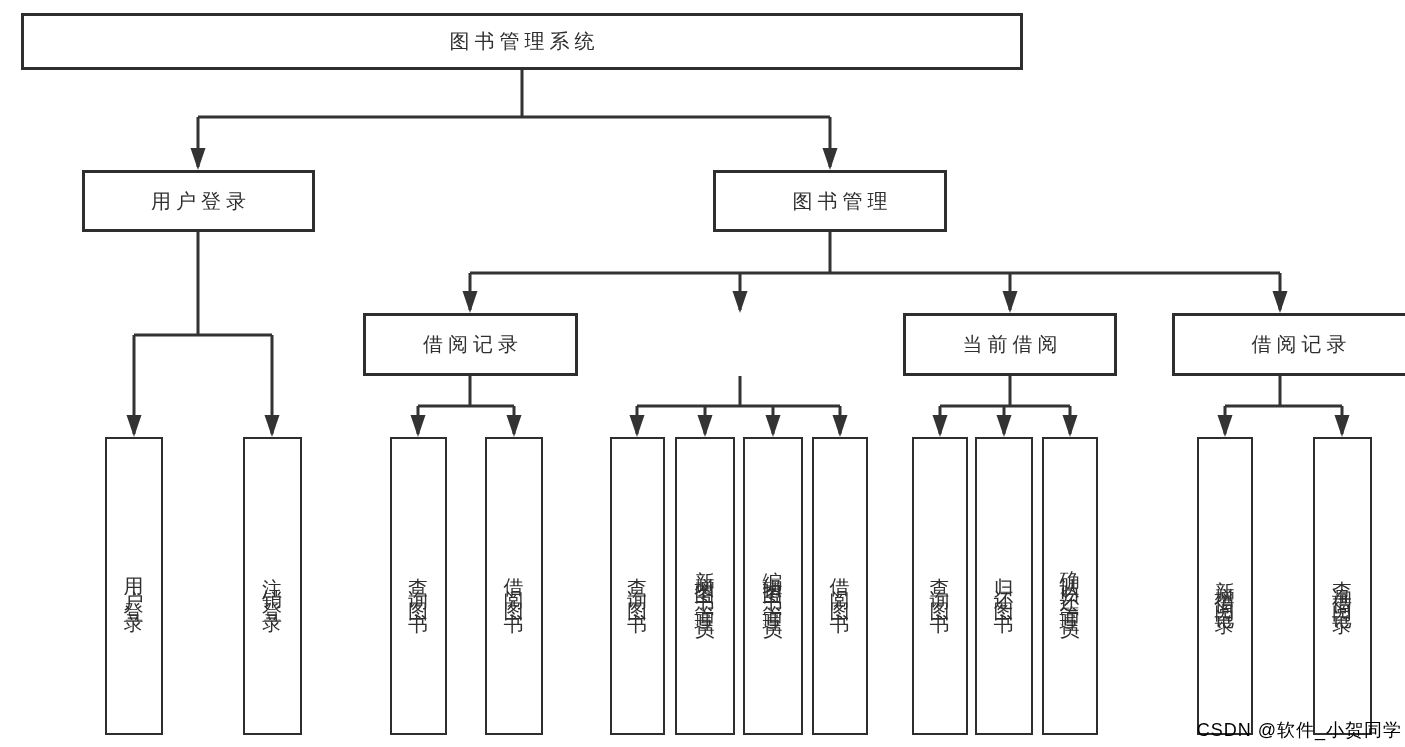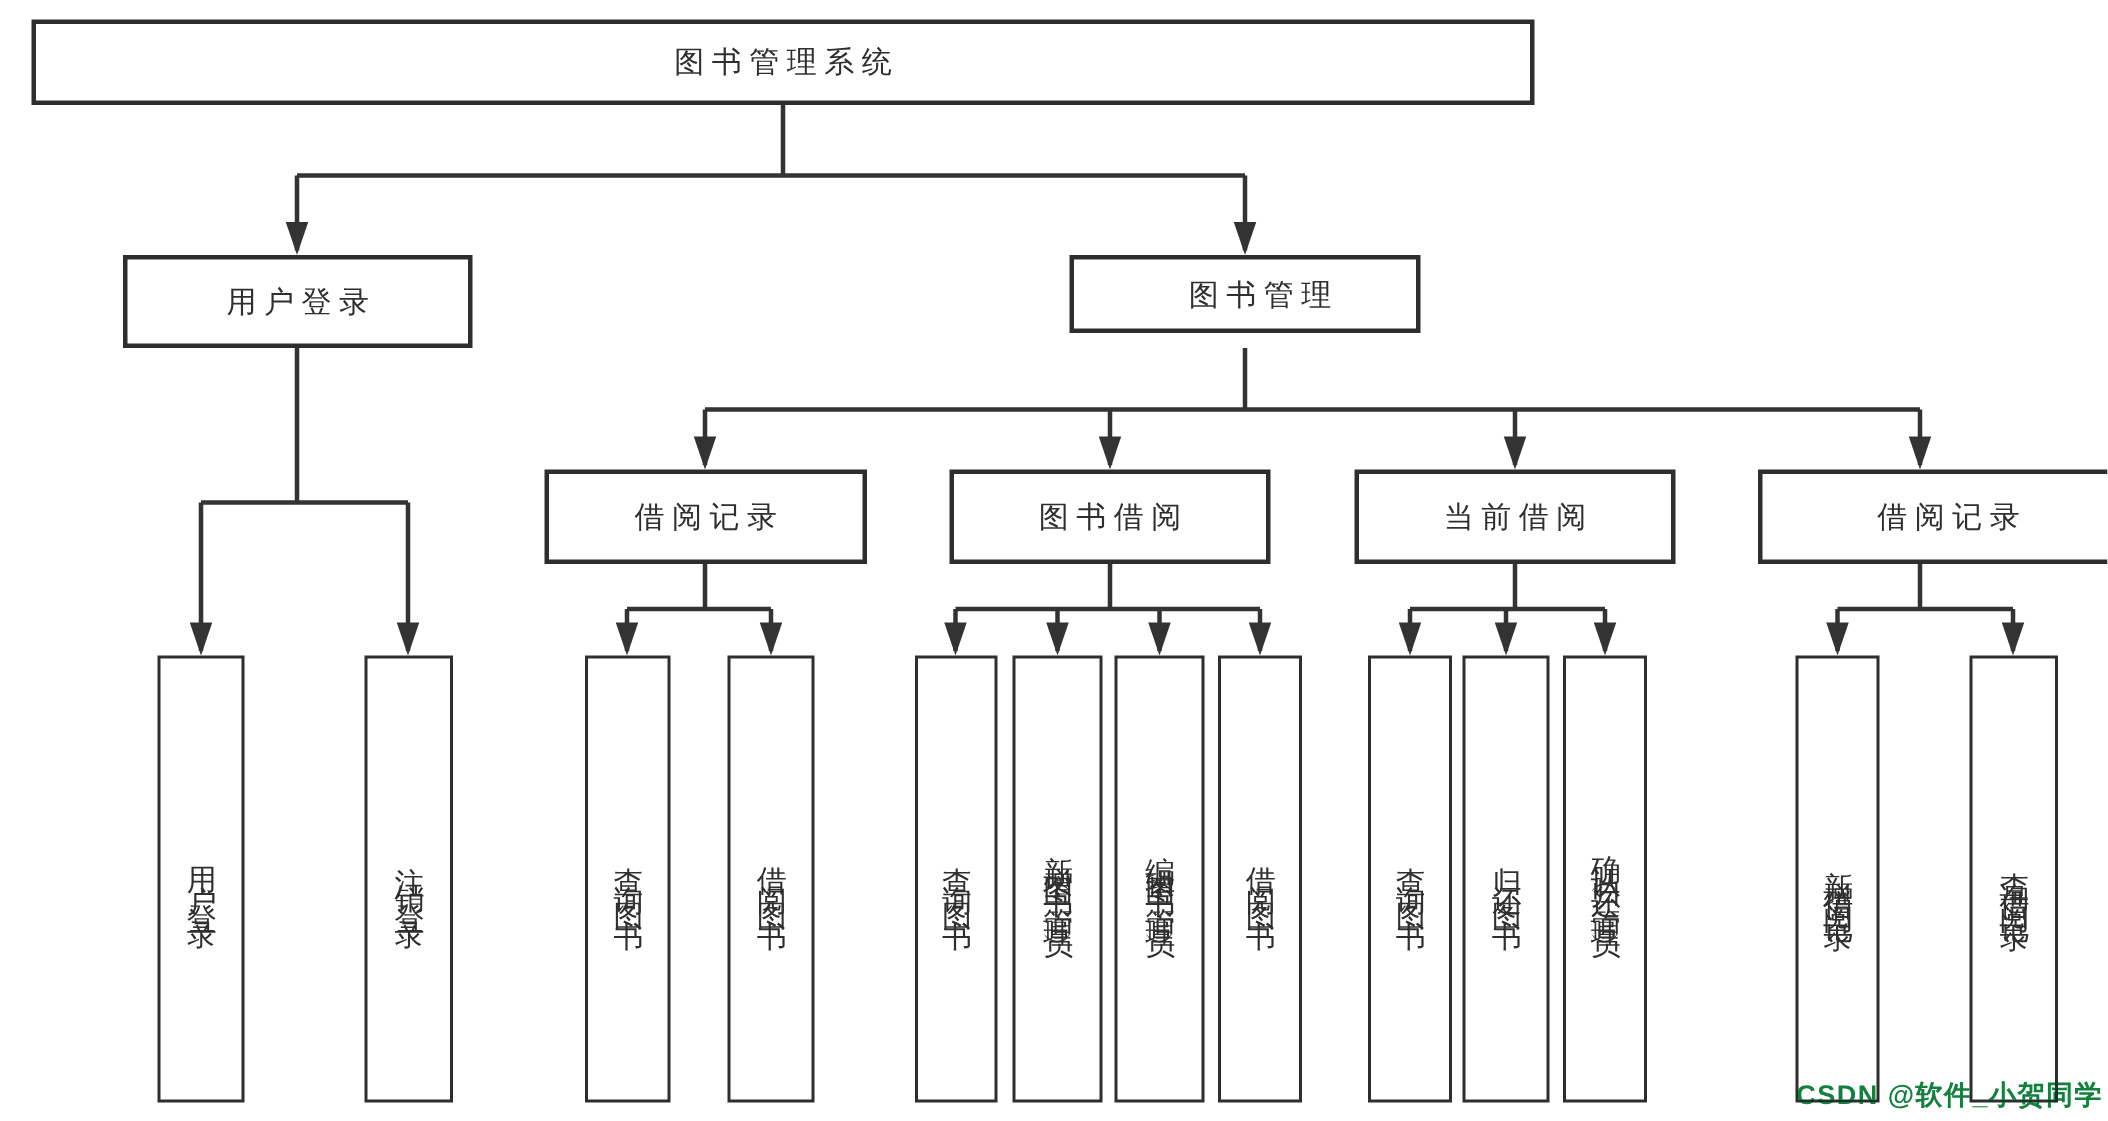--- a/index.html
+++ b/index.html
@@ -15,26 +15,26 @@
   }
   .hlabel{font-size:20px;letter-spacing:5px;white-space:nowrap;text-indent:5px;}
   .leaf{border-width:2px;top:437px;height:298px;}
   .vtext{
     writing-mode:vertical-rl;text-orientation:mixed;
     font-size:20px;line-height:1;letter-spacing:12px;white-space:nowrap;color:#2f2f2f;
   }
   .vtext.tight{letter-spacing:7px;}
   .watermark{
     position:absolute;right:3px;bottom:5px;z-index:3;
-    font-size:18px;letter-spacing:1px;color:#15803d;mix-blend-mode:darken;white-space:nowrap;font-weight:bold;
+    font-size:18px;letter-spacing:1px;color:#000000;mix-blend-mode:darken;white-space:nowrap;
   }
   
   #b-root   {left:21px;  top:13px;  width:1002px;height:57px;}
   #b-user   {left:82px;  top:170px; width:233px; height:62px;}
-  #b-mgmt   {left:713px; top:170px; width:234px; height:52px;padding-left:20px;}
+  #b-mgmt   {left:713px; top:170px; width:234px; height:62px;padding-left:20px;}
   #b-rec    {left:363px; top:313px; width:215px; height:63px;}
   #b-borrow {left:633px; top:313px; width:214px; height:63px;}
   #b-current{left:903px; top:313px; width:214px; height:63px;}
   #b-records{left:1172px;top:313px; width:254px; height:63px;}
   
   #l1 {left:105px; width:58px;}
   #l2 {left:243px; width:59px;}
   #l3 {left:390px; width:57px;}
   #l4 {left:485px; width:58px;}
   #l5 {left:610px; width:55px;}
@@ -99,23 +99,20 @@
   <div class="box" id="b-user">
     <span class="hlabel">用户登录</span>
   </div>
   <div class="box" id="b-mgmt">
     <span class="hlabel">图书管理</span>
   </div>
 
   <div class="box" id="b-rec">
     <span class="hlabel">借阅记录</span>
   </div>
-  <div class="box" id="b-borrow">
-    <span class="hlabel">图书借阅</span>
-  </div>
   <div class="box" id="b-current">
     <span class="hlabel">当前借阅</span>
   </div>
   <div class="box" id="b-records">
     <span class="hlabel">借阅记录</span>
   </div>
 
   <div class="box leaf" id="l1">
     <span class="vtext">用户登录</span>
   </div>

